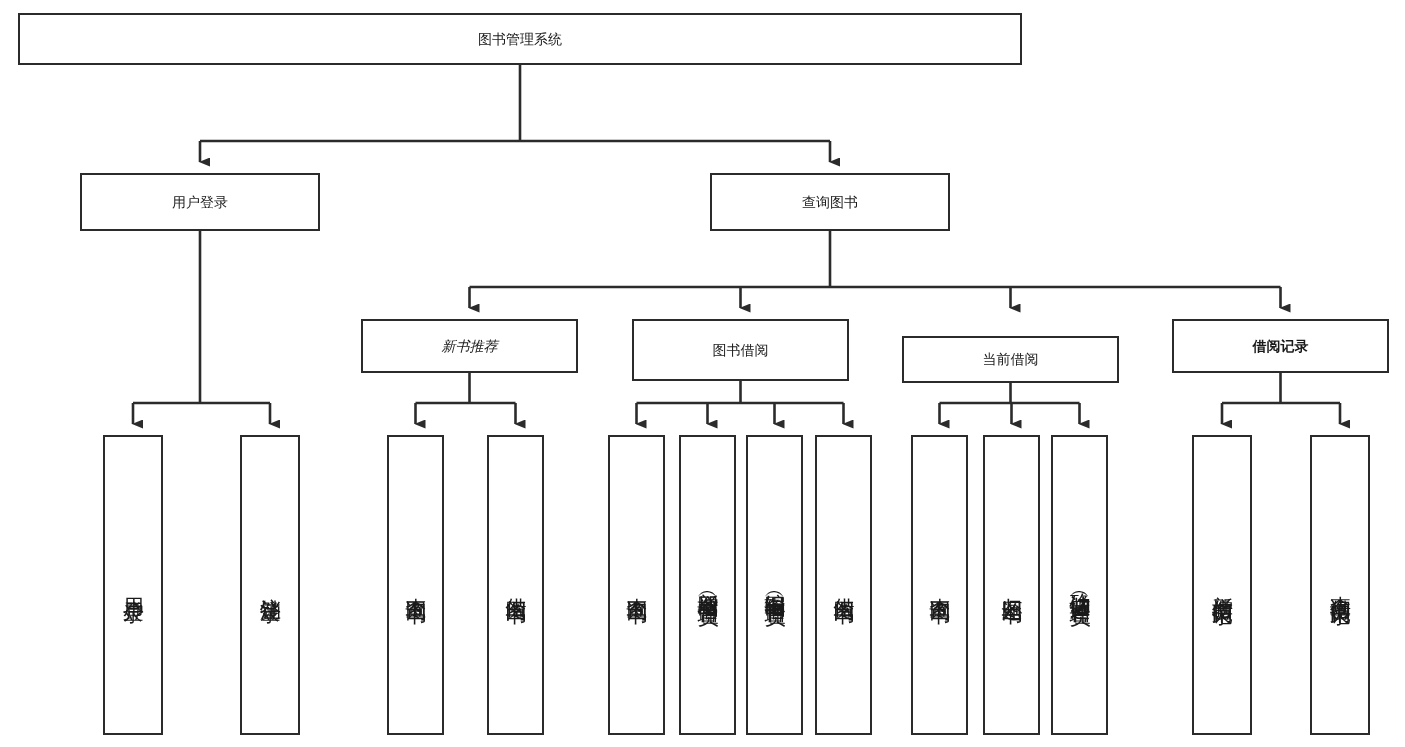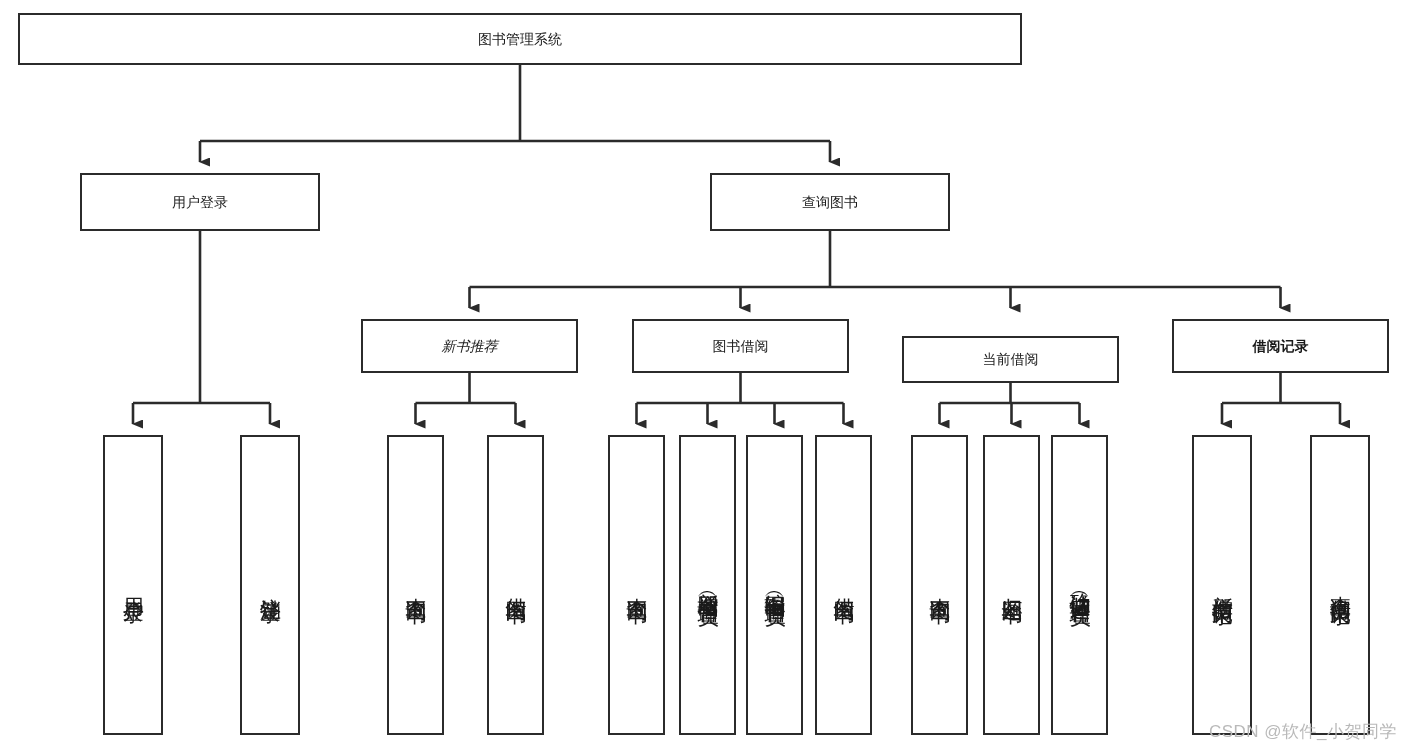--- a/index.html
+++ b/index.html
@@ -118,21 +118,21 @@
       </div>
       <div class="node h-node" style="left: 80px; top: 173px; width: 240px; height: 58px;">
         <span class="h-label">用户登录</span>
       </div>
       <div class="node h-node" style="left: 710px; top: 173px; width: 240px; height: 58px;">
         <span class="h-label">查询图书</span>
       </div>
       <div class="node h-node" style="left: 361px; top: 319px; width: 217px; height: 54px; font-style: italic;">
         <span class="h-label">新书推荐</span>
       </div>
-      <div class="node h-node" style="left: 632px; top: 319px; width: 217px; height: 54px;">
+      <div class="node h-node" style="left: 632px; top: 319px; width: 217px; height: 62px;">
         <span class="h-label">图书借阅</span>
       </div>
       <div class="node h-node" style="left: 902px; top: 336px; width: 217px; height: 47px;">
         <span class="h-label">当前借阅</span>
       </div>
       <div class="node h-node" style="left: 1172px; top: 319px; width: 217px; height: 54px; font-weight: bold;">
         <span class="h-label">借阅记录</span>
       </div>
       <div class="node v-node" style="left: 103px; top: 435px; width: 60px; height: 300px;">
         <span class="v-label">用户登录</span>
@@ -168,14 +168,13 @@
         <span class="v-label">确认归还（管理员）</span>
       </div>
       <div class="node v-node" style="left: 1192px; top: 435px; width: 60px; height: 300px;">
         <span class="v-label">新增借阅记录</span>
       </div>
       <div class="node v-node" style="left: 1310px; top: 435px; width: 60px; height: 300px;">
         <span class="v-label">查询借阅记录</span>
       </div>
     </div>
 
-  <div id="watermark">CSDN @软件_小贺同学</div>
 </div>
 
 </body></html>

